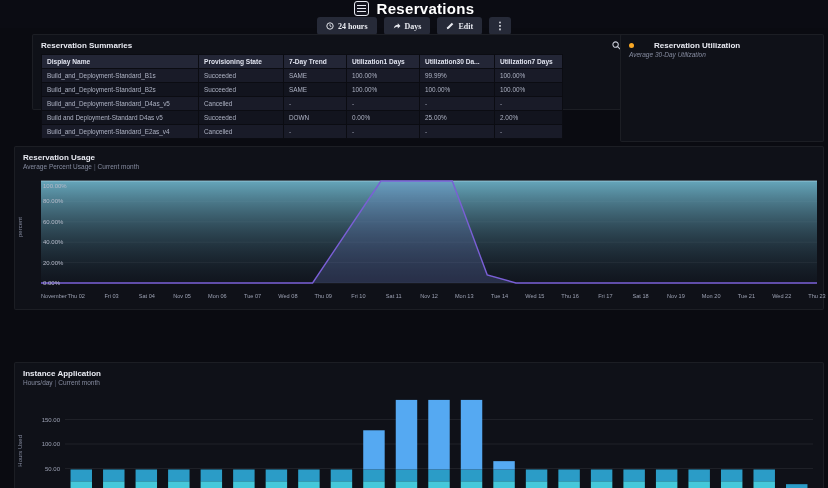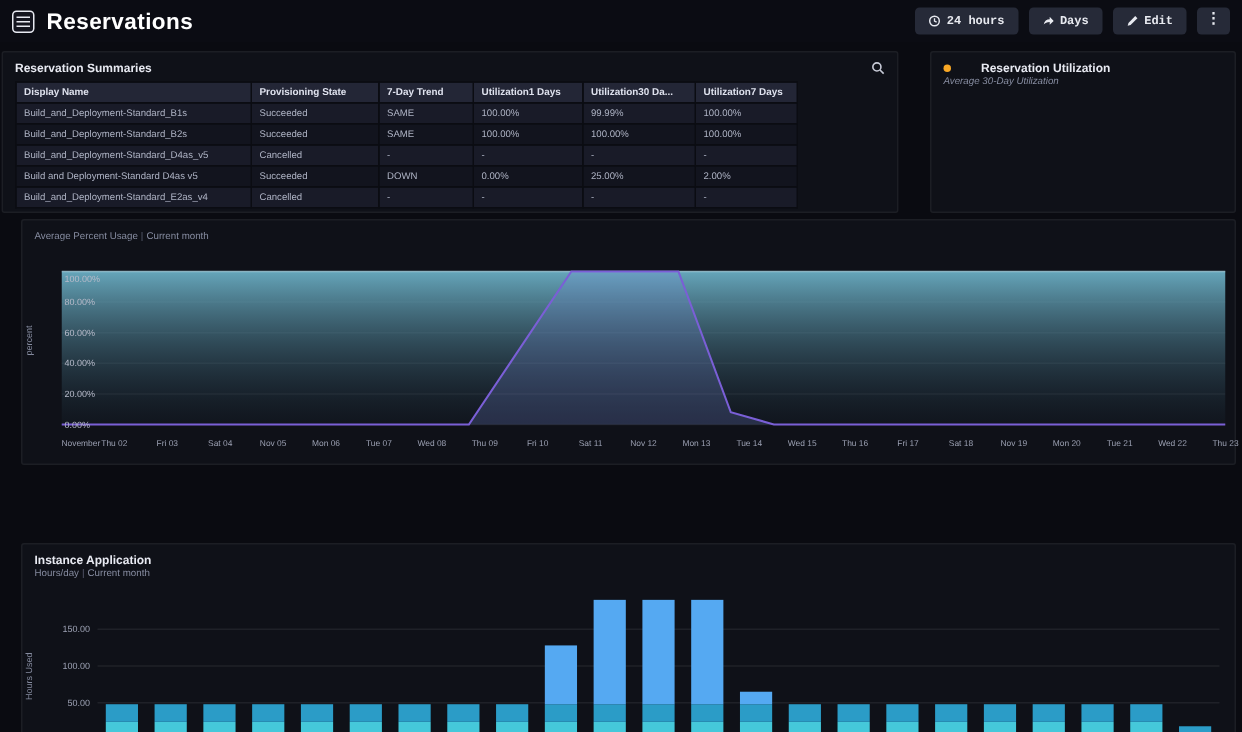--- a/index.html
+++ b/index.html
@@ -1,35 +1,35 @@
 <!DOCTYPE html>
 <html><head>
 <meta charset="utf-8">
 <style>
   html,body{margin:0;padding:0;background:#07080d;font-family:"Liberation Sans",sans-serif;}
   #app{position:relative;width:828px;height:488px;background:#0a0b11;overflow:hidden;color:#dfe2ec;}
 
   
   .topbar{position:absolute;top:0;left:0;right:0;height:28px;display:flex;align-items:center;
-    justify-content:space-between;padding:0 8px;background:#0b0c13;}
+    justify-content:space-between;padding:0 8px;background:#0b0c13;flex-direction:column;}
   .brand{display:flex;align-items:center;gap:8px;}
   .logo{width:15px;height:15px;border:1.5px solid #e8eaf2;border-radius:3px;display:flex;
     flex-direction:column;justify-content:center;gap:2px;padding:2px;box-sizing:border-box;background:#14151f;}
   .logo i{display:block;height:1px;background:#e8eaf2;}
   .brand h1{font-size:15px;margin:0;font-weight:bold;letter-spacing:.3px;color:#fff;}
   .actions{display:flex;align-items:center;gap:7px;}
   .actions button{display:flex;align-items:center;gap:4px;background:#262a38;color:#e8eaf0;border:0;
-    border-radius:3px;height:18px;padding:0 9px;font-size:8px;font-family:Liberation Mono, monospace;font-weight:bold;cursor:pointer;}
+    border-radius:3px;height:18px;padding:0 9px;font-size:8px;font-family:Liberation Serif, serif;font-weight:bold;cursor:pointer;}
   .actions button.kebab{padding:0 6px;font-size:10px;line-height:1;}
   .actions svg{display:block;}
 
   
   .panel{position:absolute;background:#0f1118;border:1px solid rgba(255,255,255,.055);border-radius:2px;
     box-sizing:border-box;padding:6px 8px;}
-  #panel-table{left:1px;top:34px;width:598px;height:108px;}
+  #panel-table{left:32px;top:34px;width:598px;height:76px;}
   #panel-gauge{left:620px;top:34px;width:204px;height:108px;}
   #panel-usage{left:14px;top:146px;width:810px;height:164px;}
   #panel-bars{left:14px;top:314px;width:810px;height:168px;margin-top:48px;}
   .panel-title{font-size:8px;font-weight:bold;color:#e8eaf2;}
   .panel-sub{font-size:6.5px;color:#868ca0;margin-top:1px;}
   .panel-sub .sep{color:#5a5f72;padding:0 2px;}
 
   
   .search{position:absolute;top:6px;right:8px;}
   table.summary{border-collapse:collapse;table-layout:fixed;margin-top:4px;width:455px;}
@@ -158,20 +158,21 @@
 
   <div class="panel" id="panel-gauge">
     <div class="gauge-title-row">
       <span class="dot" id="gauge-dot" style="background: rgb(249, 168, 37);"></span>
       <span class="panel-title">Reservation Utilization</span>
     </div>
     <div class="panel-sub gauge-sub">Average 30-Day Utilization</div>
   </div>
 
   <div class="panel" id="panel-usage">
+    <div class="panel-title">Reservation Usage</div>
     <div class="panel-sub">
       <span>Average Percent Usage</span><span class="sep">|</span><span>Current month</span>
     </div>
     <span class="ylab" style="top:70px">percent</span>
     <svg id="usage-svg" style="position:absolute;left:26px;top:26px" width="776" height="118" viewBox="0 0 776 118">
         <defs>
           <linearGradient id="tealGrad" x1="0" y1="0" x2="0" y2="1">
             <stop offset="0%" stop-color="#6fb6cc" stop-opacity="0.9"></stop>
             <stop offset="100%" stop-color="#16222f" stop-opacity="0.25"></stop>
           </linearGradient>

